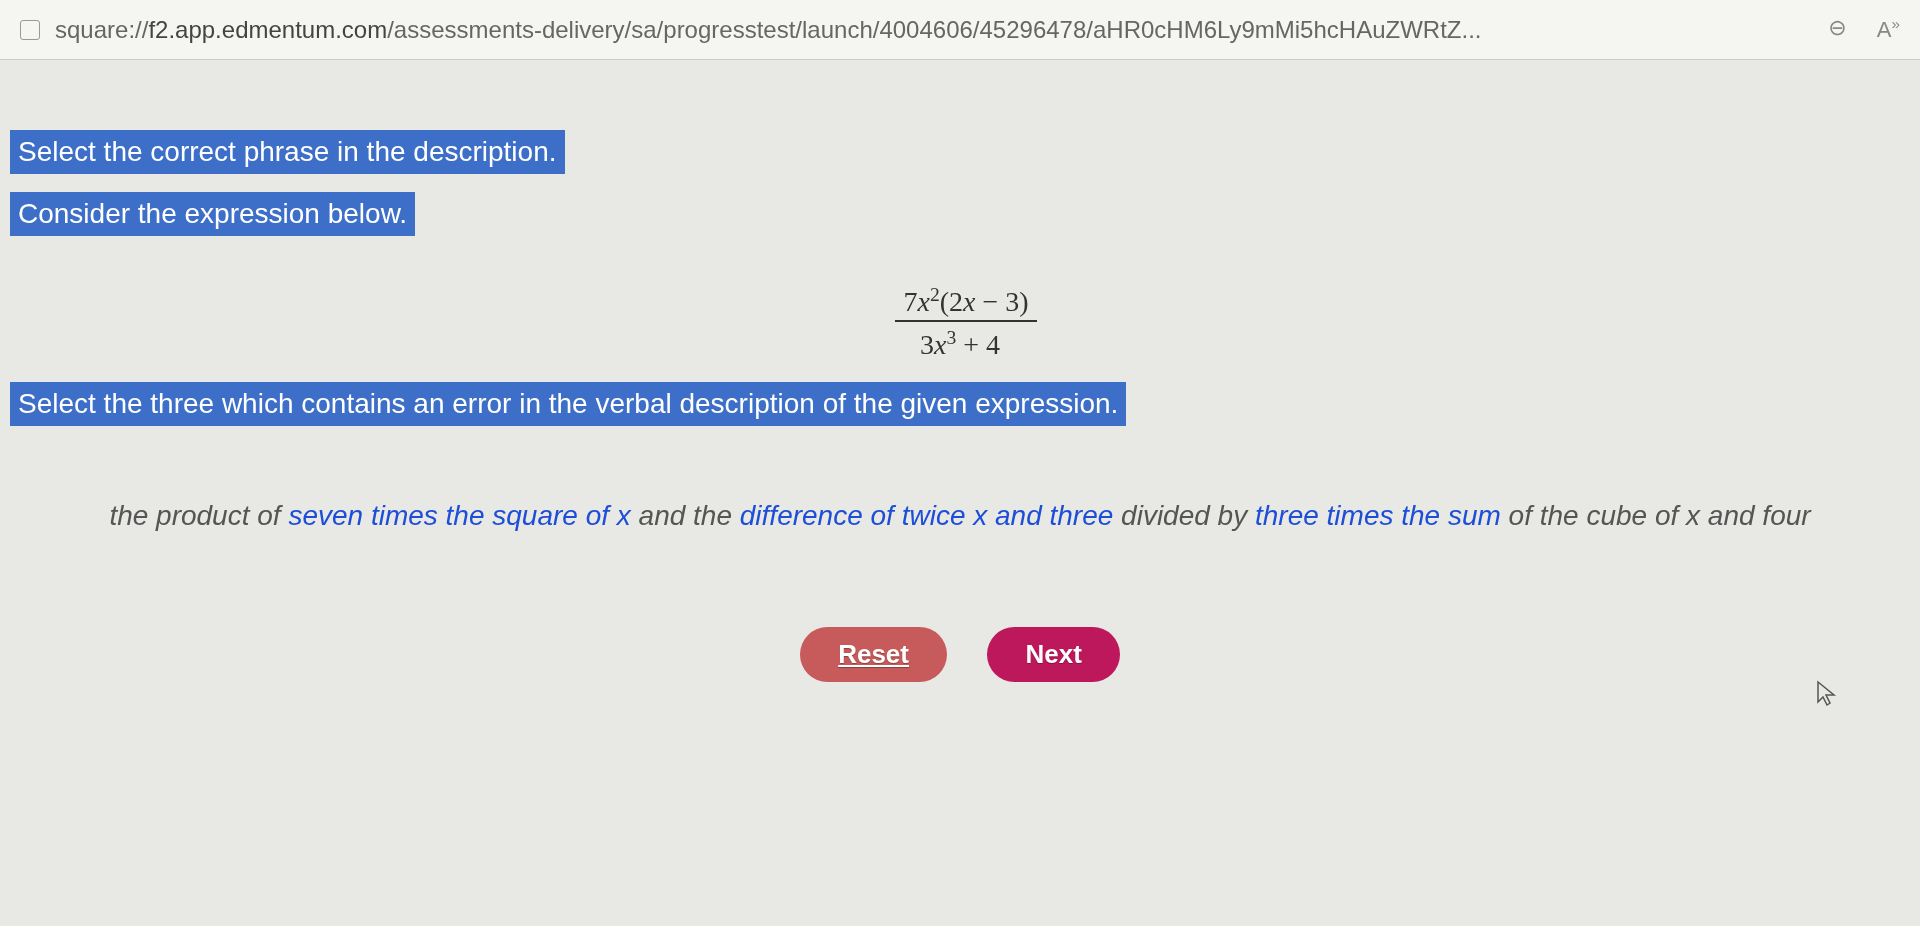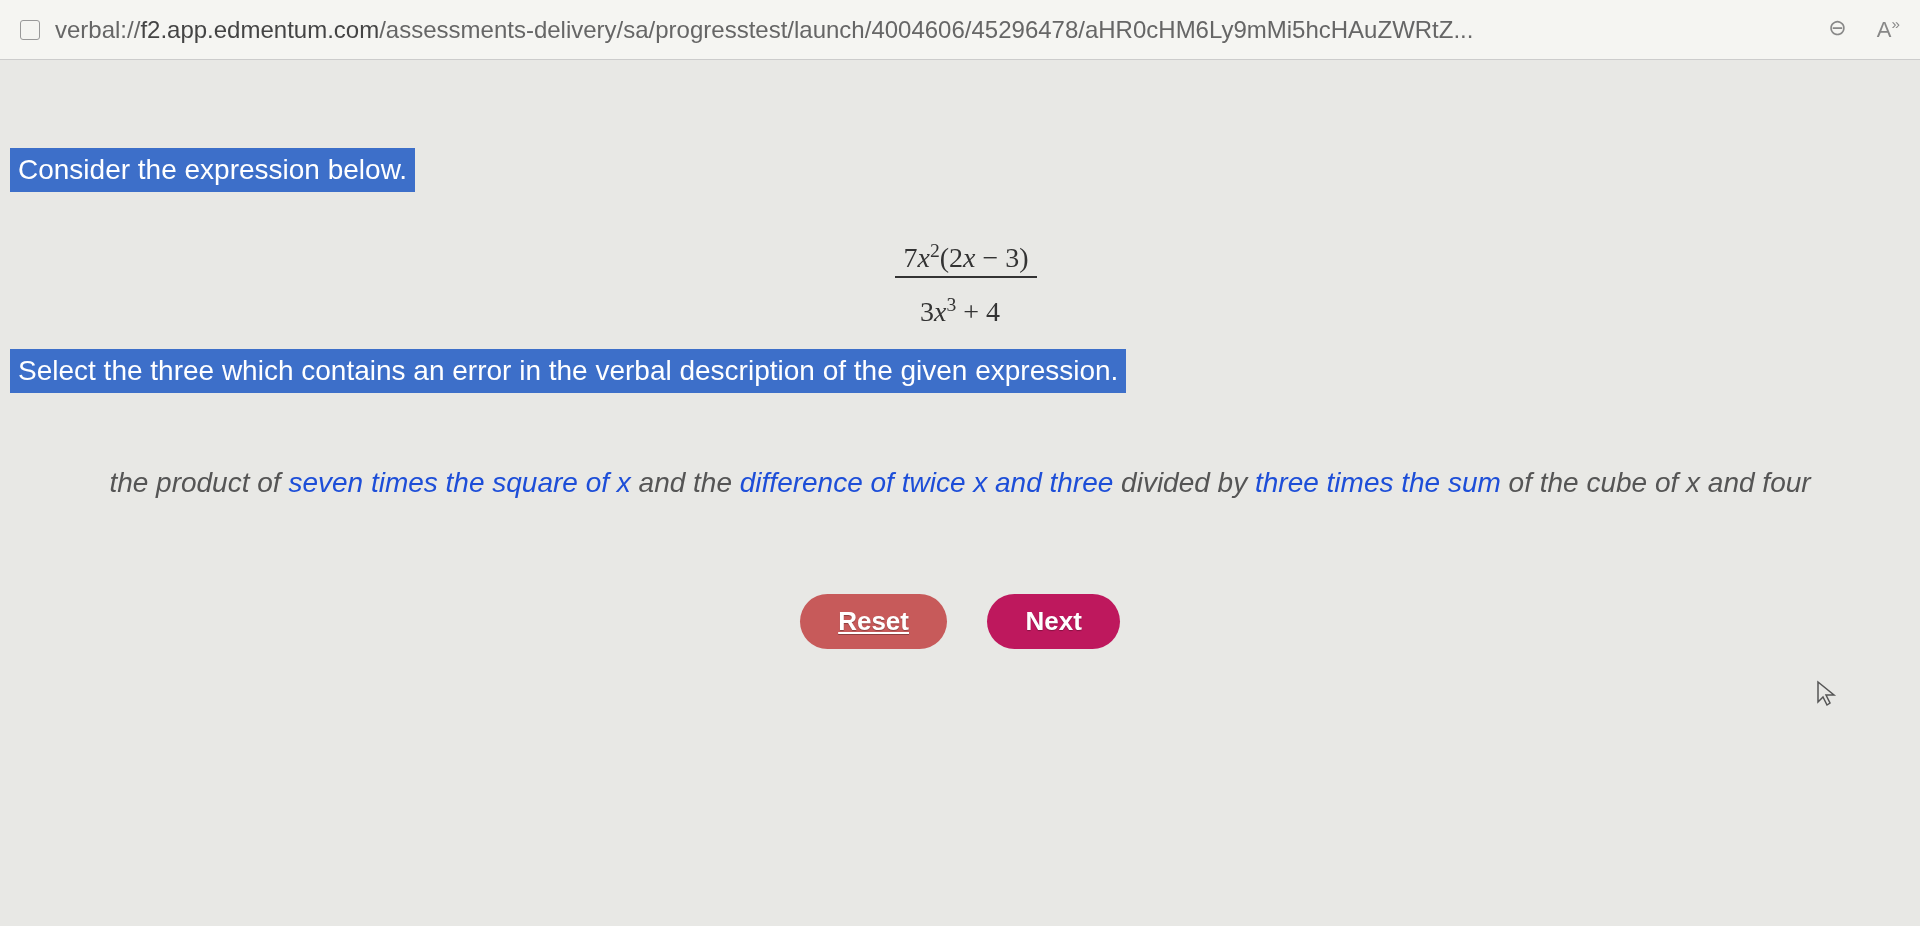--- a/index.html
+++ b/index.html
@@ -75,21 +75,21 @@
       vertical-align: middle;
     }
     .fraction .numerator {
       display: block;
       border-bottom: 2px solid #333;
       padding: 0 8px 2px 8px;
       margin-left: 12px;
     }
     .fraction .denominator {
       display: block;
-      padding: 16px 8px 0 8px;
+      padding: 5px 8px 0 8px;
       font-family: Liberation Serif, serif;
     }
     sup {
       font-size: 0.7em;
     }
     .verbal-description {
       text-align: center;
       font-style: italic;
       font-size: 28px;
       color: #555;
@@ -132,30 +132,31 @@
       font-size: 28px;
       color: #666;
     }
   </style>
 </head>
 <body>
 
 <div class="address-bar">
   <div class="page-icon"></div>
   <div class="url-text">
-    <span>verbal://</span><span class="domain">f2.app.edmentum.com</span><span>/assessments-delivery/sa/progresstest/launch/4004606/45296478/aHR0cHM6Ly9mMi5hcHAuZWRtZ...</span>
+    <span>square://</span><span class="domain">f2.app.edmentum.com</span><span>/assessments-delivery/sa/progresstest/launch/4004606/45296478/aHR0cHM6Ly9mMi5hcHAuZWRtZ...</span>
   </div>
   <div class="bar-icons">
     <span>⊖</span>
     <span>A<sup>»</sup></span>
   </div>
 </div>
 
 <div class="content">
   <div class="section">
+    <div class="highlighted-text">Select the correct phrase in the description.</div>
     <br>
     <div class="highlighted-text">Consider the expression below.</div>
 
     <div class="expression-container">
       <span class="fraction">
         <span class="numerator">7<i>x</i><sup>2</sup>(2<i>x</i> − 3)</span>
         <span class="denominator">3<i>x</i><sup>3</sup> + 4</span>
       </span>
     </div>
 

